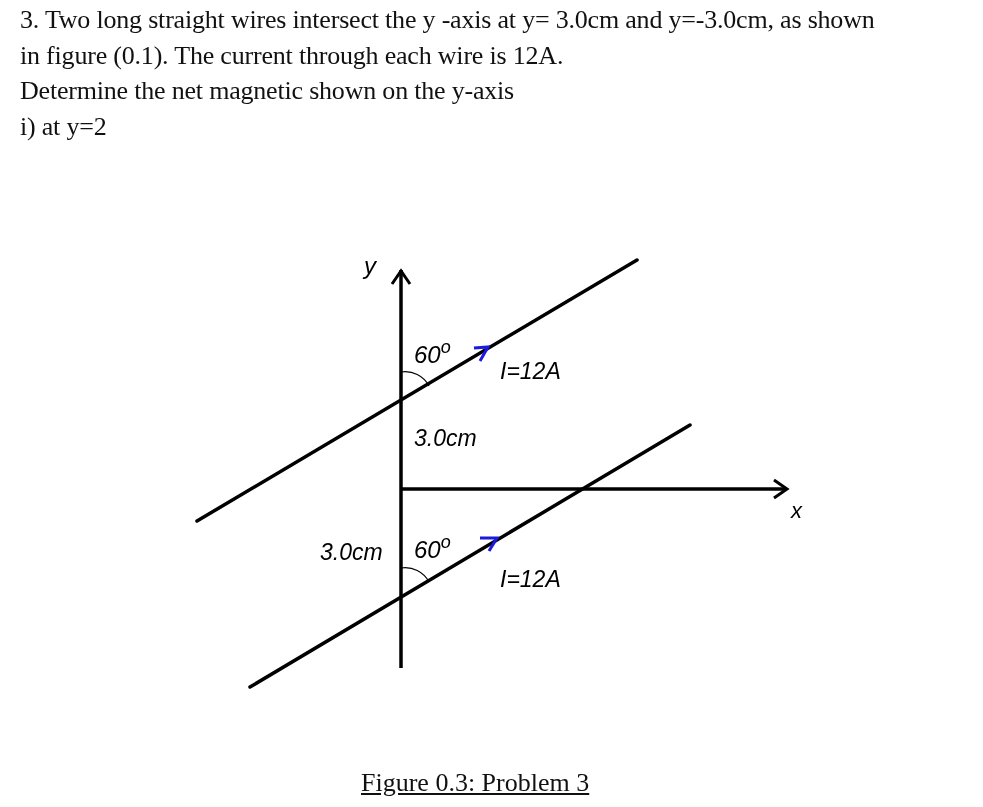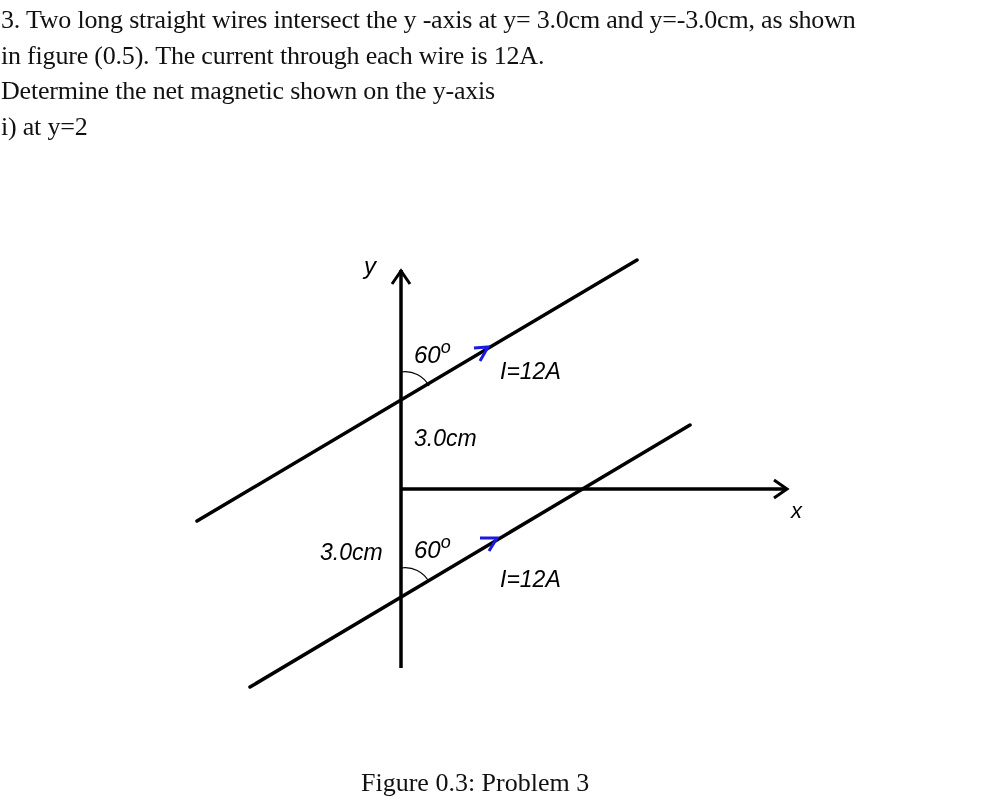--- a/index.html
+++ b/index.html
@@ -1,28 +1,28 @@
 <!DOCTYPE html>
 <html><head>
 <meta charset="utf-8">
 <style>
   html, body { margin: 0; padding: 0; background: #ffffff; }
   body { width: 983px; height: 807px; position: relative; overflow: hidden; font-family: "Liberation Serif", serif; color: #111; }
-  .problem { position: absolute; left: 1px; top: 2px; font-size: 26px; line-height: 35.5px; letter-spacing: -0.2px; }
+  .problem { position: absolute; left: 20px; top: 2px; font-size: 26px; line-height: 35.5px; letter-spacing: -0.2px; }
   .problem div { white-space: nowrap; }
   .figure { position: absolute; left: 0; top: 0; }
-  .caption { position: absolute; left: 361px; top: 768px; font-size: 26px; white-space: nowrap; }
+  .caption { position: absolute; left: 361px; top: 768px; font-size: 26px; white-space: nowrap; text-decoration: underline; }
   svg text { font-family: "Liberation Sans", sans-serif; font-style: italic; }
 </style>
 </head>
 <body>
 
 <div class="problem">
   <div>3. Two long straight wires intersect the y -axis at y= 3.0cm and y=-3.0cm, as shown</div>
-  <div>in figure (0.5). The current through each wire is 12A.</div>
+  <div>in figure (0.1). The current through each wire is 12A.</div>
   <div>Determine the net magnetic shown on the y-axis</div>
   <div>i) at y=2</div>
 </div>
 
 <svg class="figure" width="983" height="807" viewBox="0 0 983 807">
 
   <g>
     <line x1="401" y1="668" x2="401" y2="270" stroke="#000" stroke-width="3.5"></line>
     <polyline points="392,284 401,271 410,284" fill="none" stroke="#000" stroke-width="3" stroke-linejoin="miter"></polyline>
     <text x="364" y="274" font-size="24">y</text>

